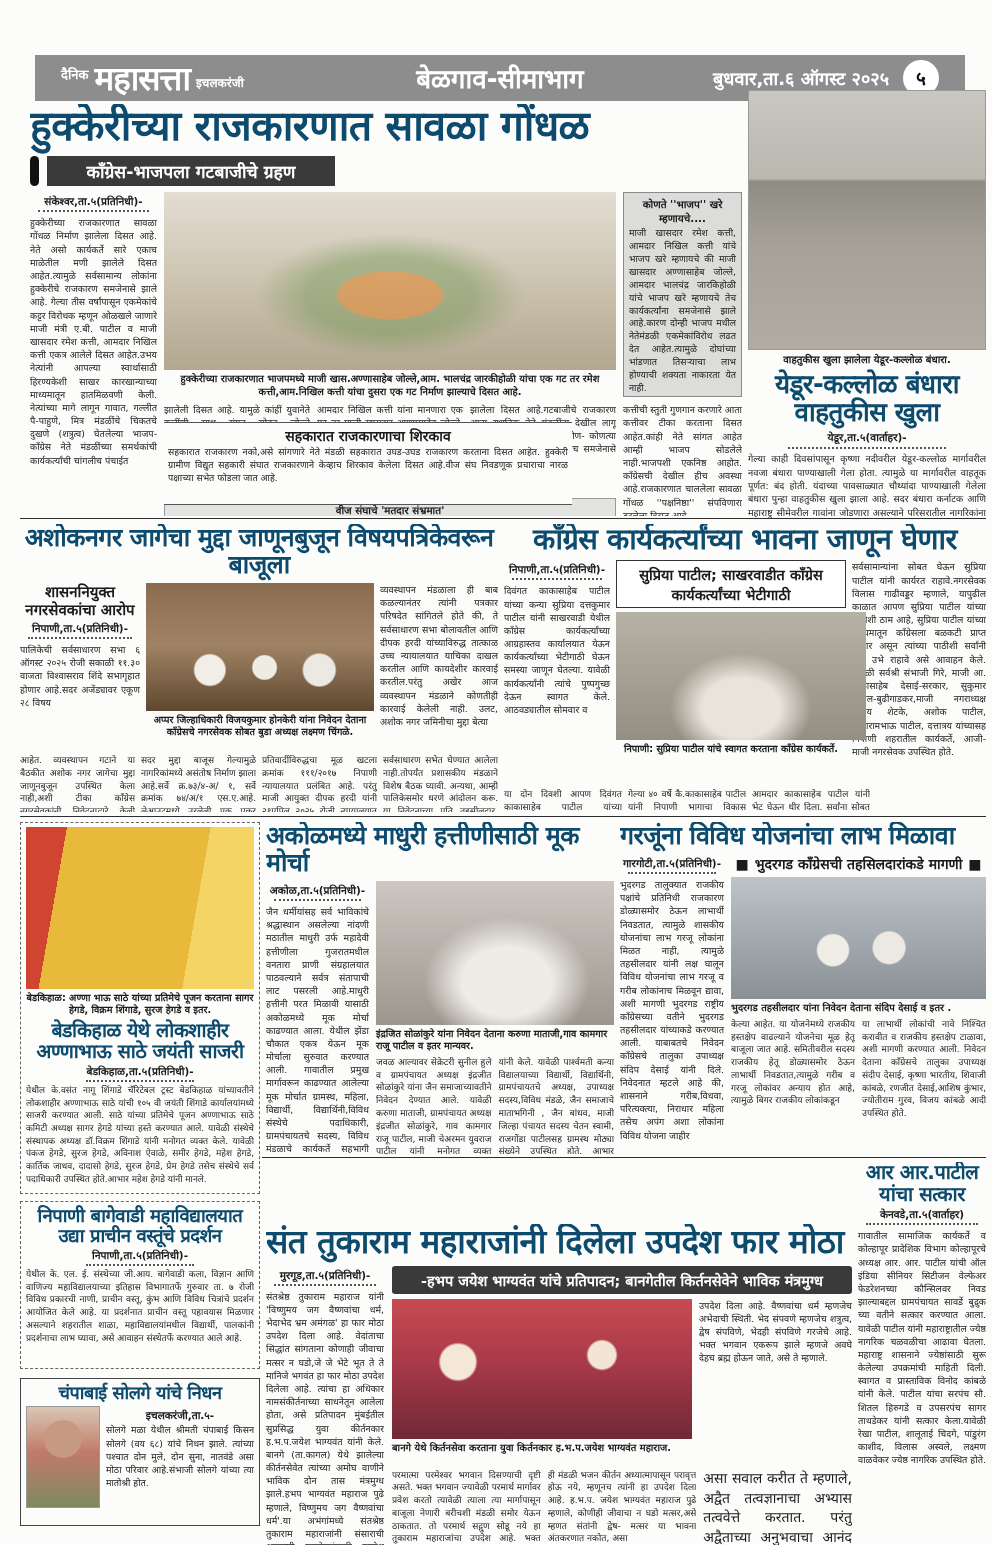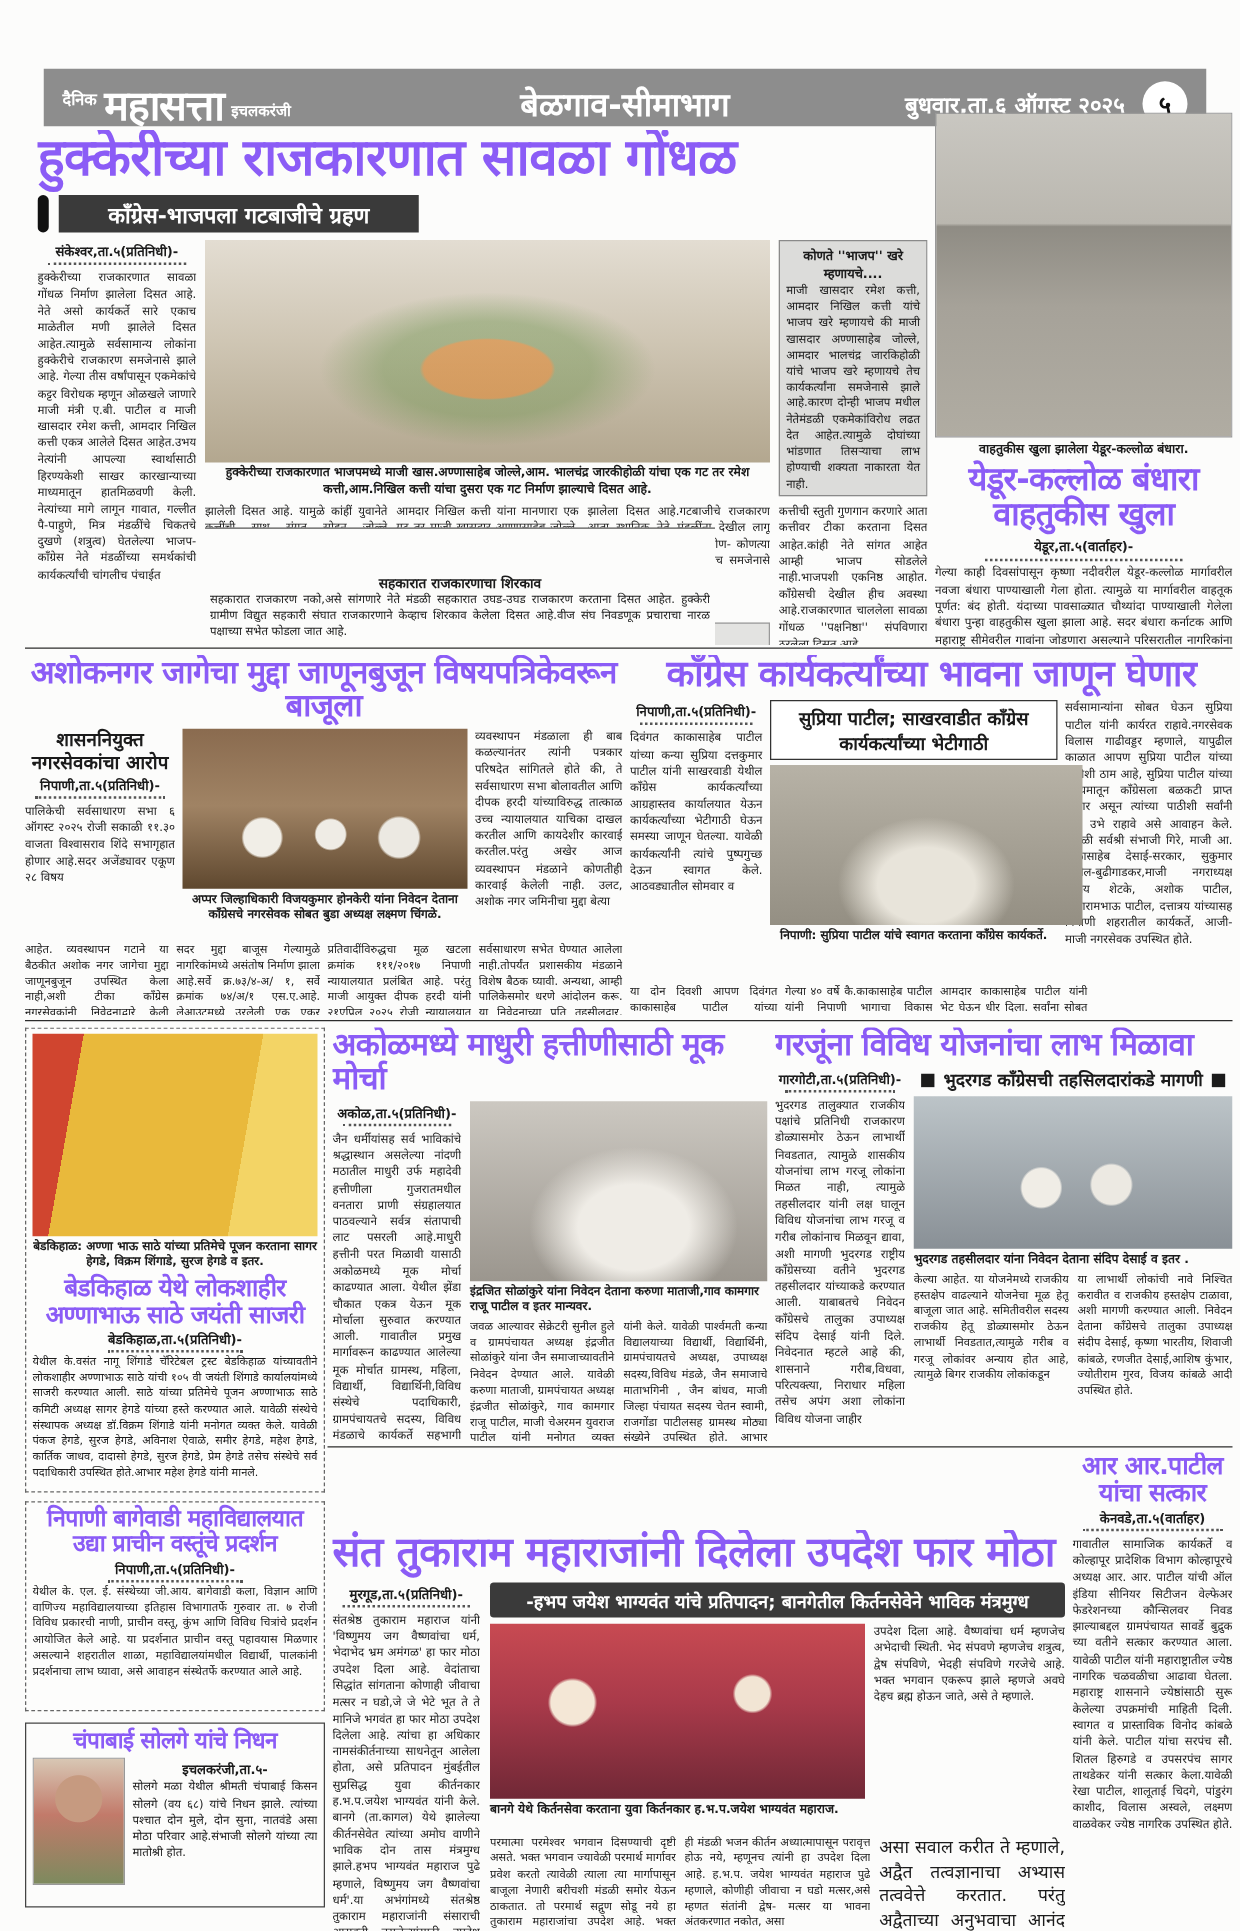--- a/index.html
+++ b/index.html
@@ -1,32 +1,32 @@
 <!DOCTYPE html>
 <html><head>
 <meta charset="utf-8">
 <style>
   html,body{margin:0;padding:0;background:#e9e9e7;}
   #page{position:relative;width:992px;height:1545px;background:#fcfcfb;overflow:hidden;
         font-family:"DejaVu Sans",sans-serif;color:#1b1b1b;}
   .abs{position:absolute;}
   
   .masthead{left:35px;top:55px;width:930px;height:46px;background:#8d8d8d;color:#fff;
-            display:flex;align-items:flex-end;padding:0 15px;box-sizing:border-box;}
+            display:flex;align-items:center;padding:0 26px;box-sizing:border-box;}
   .mh-left{display:flex;align-items:flex-end;gap:6px;flex:1;}
   .mh-daily{font-size:13px;font-weight:bold;line-height:1;padding-bottom:14px;}
   .mh-title{font-size:33px;font-weight:800;line-height:1;letter-spacing:-1px;}
   .mh-city{font-size:12px;font-weight:bold;padding-bottom:4px;}
   .mh-section{flex:1;text-align:center;font-size:26px;font-weight:800;}
   .mh-right{flex:1;display:flex;align-items:center;justify-content:flex-end;gap:14px;}
   .mh-date{font-size:18px;font-weight:bold;}
   .mh-page{width:36px;height:36px;border-radius:50%;background:#fff;color:#111;
            display:flex;align-items:center;justify-content:center;font-size:19px;font-weight:bold;}
   
-  .hl{font-weight:800;color:#8b5cf6;line-height:1.08;letter-spacing:-.5px;}
+  .hl{font-weight:800;color:#0c4a6e;line-height:1.08;letter-spacing:-.5px;}
   .kicker{background:#3a3a3a;color:#fff;font-weight:bold;text-align:center;
           display:flex;align-items:center;justify-content:center;}
   .byline{font-weight:bold;font-size:10.5px;text-align:center;margin:2px 0 1px;}
   .dots{border-top:2px dotted #555;margin:2px 8px 4px;height:0;}
   .col{font-size:9.3px;line-height:1.42;text-align:justify;overflow:hidden;}
   .caption{font-weight:bold;font-size:9.8px;line-height:1.3;text-align:center;margin-top:3px;}
   .graybox{background:#dcdcda;border:1px solid #8a8a8a;padding:4px 5px;box-sizing:border-box;overflow:hidden;}
   .graybox .gtitle{font-weight:bold;text-align:center;font-size:10.3px;margin-bottom:2px;}
   .graybox .gtext{font-size:9.2px;line-height:1.4;text-align:justify;}
   .photo{position:relative;overflow:hidden;}
@@ -96,21 +96,21 @@
       <div style="width:119px;">
         <div class="graybox" style="height:205px;">
           <div class="gtitle">कोणते ''भाजप'' खरे म्हणायचे....</div>
           <div class="gtext">माजी खासदार रमेश कत्ती, आमदार निखिल कत्ती यांचे भाजप खरे म्हणायचे की माजी खासदार अण्णासाहेब जोल्ले, आमदार भालचंद्र जारकिहोळी यांचे भाजप खरे म्हणायचे तेच कार्यकर्त्यांना समजेनासे झाले आहे.कारण दोन्ही भाजप मधील नेतेमंडळी एकमेकांविरोध लढत देत आहेत.त्यामुळे दोघांच्या भांडणात तिसऱ्याचा लाभ होण्याची शक्यता नाकारता येत नाही.</div>
         </div>
         <div class="col" style="height:130px;margin-top:6px;">कत्तीची स्तुती गुणगान करणारे आता कत्तीवर टीका करताना दिसत आहेत.कांही नेते सांगत आहेत आम्ही भाजप सोडलेले नाही.भाजपशी एकनिष्ठ आहोत. काँग्रेसची देखील हीच अवस्था आहे.राजकारणात चाललेला सावळा गोंधळ ''पक्षनिष्ठा'' संपविणारा ठरलेला दिसत आहे.</div>
       </div>
     </div>
 
     <div class="abs" style="left:134px;top:318px;width:400px;border-top:1px solid #555;border-bottom:1px solid #555;padding:3px 4px;background:#fcfcfb;">
-      <div style="font-weight:bold;text-align:center;font-size:11px;margin-top:32px;">सहकारात राजकारणाचा शिरकाव</div>
+      <div style="font-weight:bold;text-align:center;font-size:14px;">सहकारात राजकारणाचा शिरकाव</div>
       <div class="col" style="height:56px;font-size:9.2px;">सहकारात राजकारण नको,असे सांगणारे नेते मंडळी सहकारात उघड-उघड राजकारण करताना दिसत आहेत. हुक्केरी ग्रामीण विद्युत सहकारी संघात राजकारणाने केव्हाच शिरकाव केलेला दिसत आहे.वीज संघ निवडणूक प्रचाराचा नारळ पक्षाच्या सभेत फोडला जात आहे.</div>
     </div>
   </div>
 
   <div class="abs" style="left:748px;top:90px;width:238px;height:428px;overflow:hidden;">
     <div class="photo ph-bridge" style="width:238px;height:260px;border:1px solid #999;box-sizing:border-box;"></div>
     <div class="caption" style="font-size:10px;">वाहतुकीस खुला झालेला येडूर-कल्लोळ बंधारा.</div>
     <div class="hl centerhead" style="font-size:26px;margin-top:4px;">येडूर-कल्लोळ बंधारा वाहतुकीस खुला</div>
     <div class="byline" style="margin-top:4px;">येडूर,ता.५(वार्ताहर)-</div>
     <div class="dots" style="margin:3px 40px;"></div>

